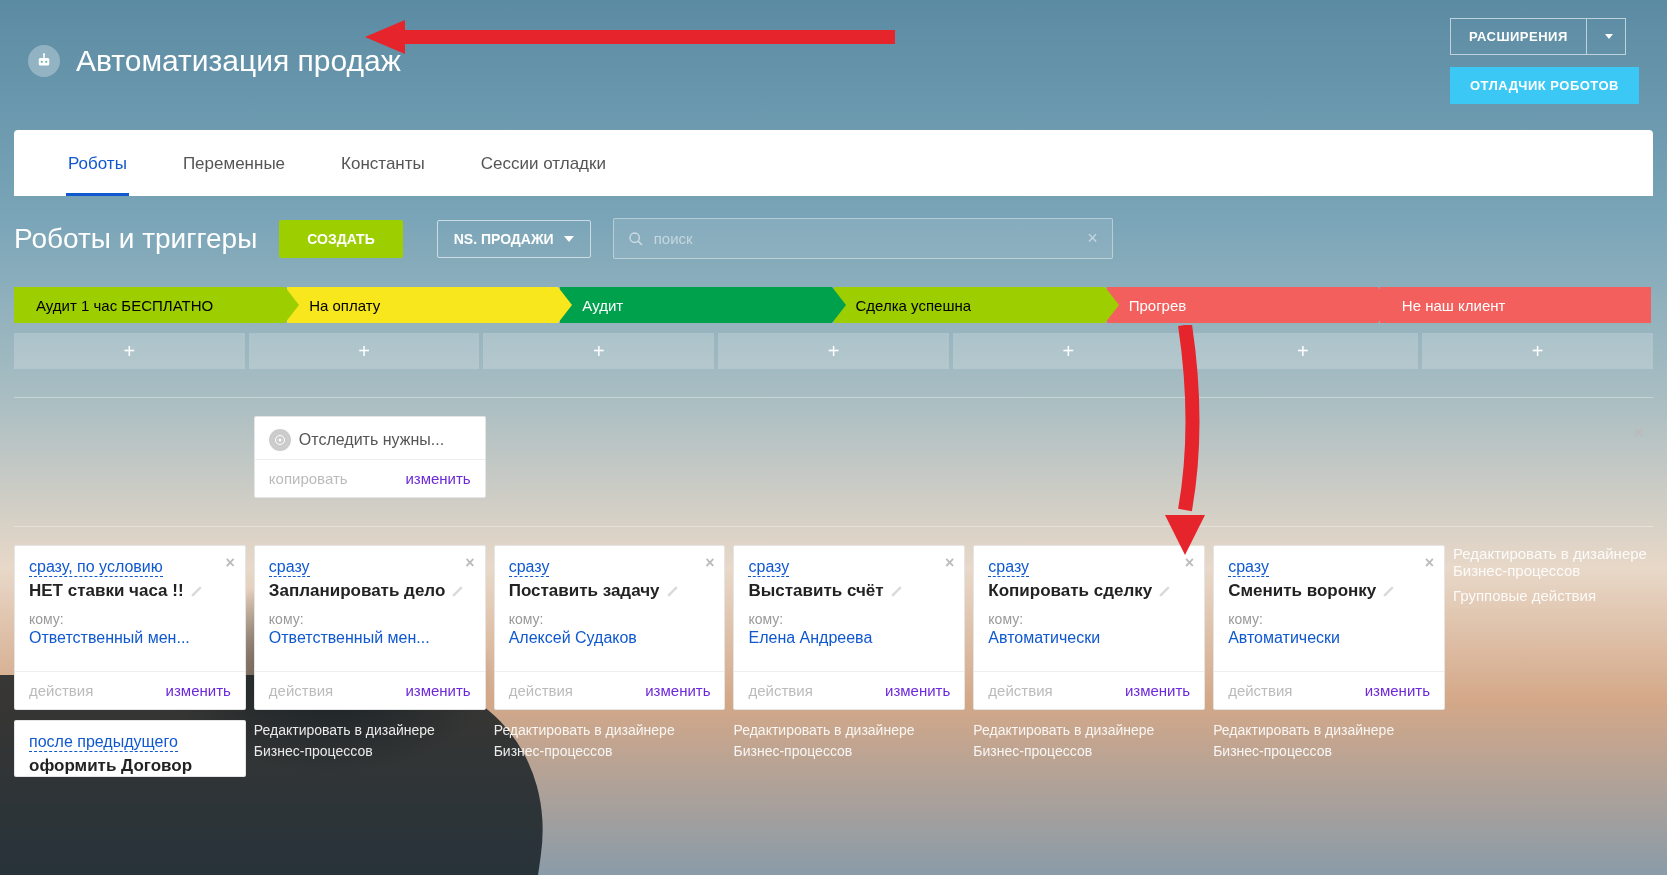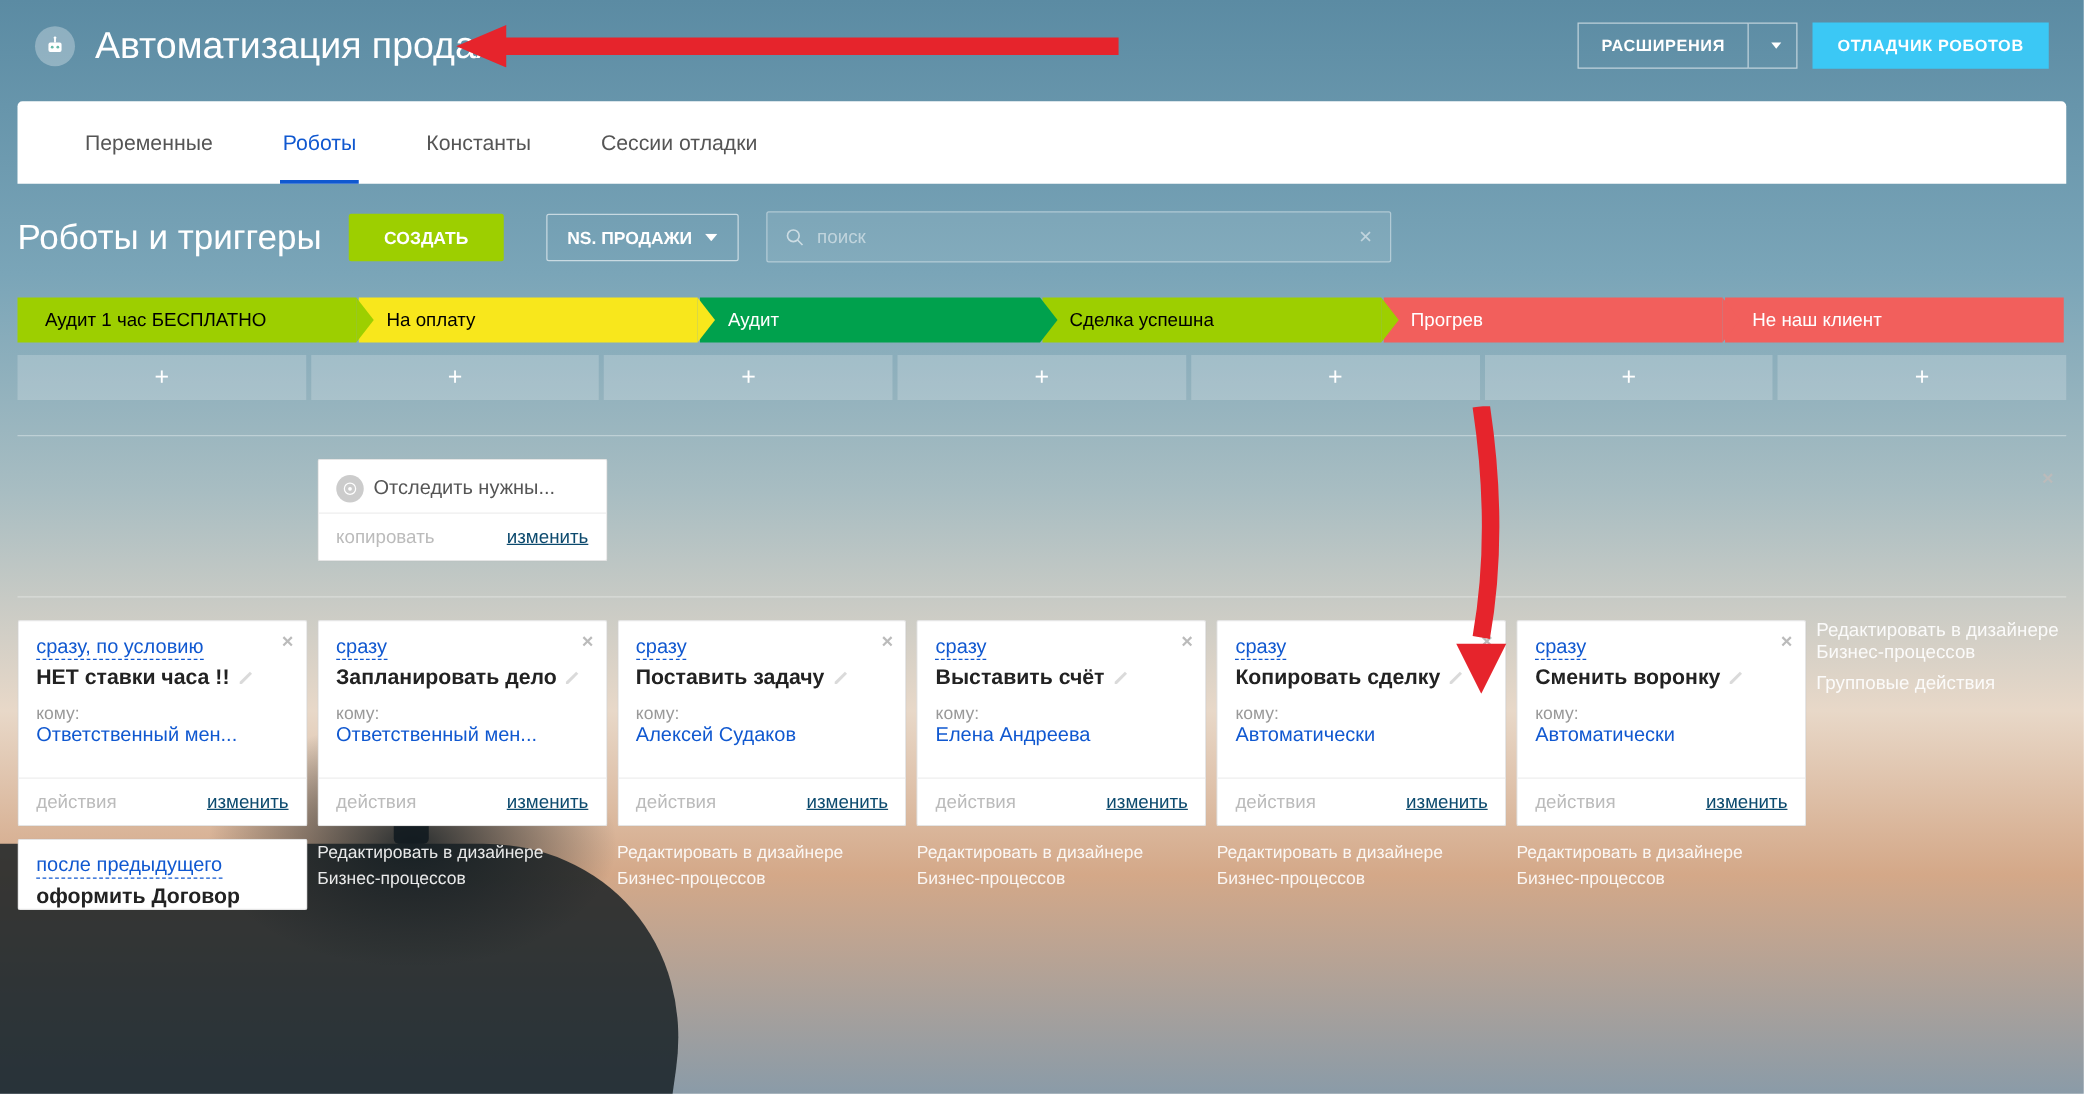--- a/index.html
+++ b/index.html
@@ -7,21 +7,21 @@
 .bg-silhouette { position: absolute; bottom: 0; left: 0; width: 550px; height: 350px; background: radial-gradient(ellipse at 330px 150px, rgba(20,30,35,0.9) 0%, transparent 35%); pointer-events: none; }
 .bg-person { position: absolute; bottom: 200px; left: 315px; width: 28px; height: 55px; background: rgba(15,25,30,0.85); border-radius: 8px 8px 4px 4px; }
 .bg-person::before { content:""; position:absolute; top:-14px; left:7px; width:14px; height:14px; background: rgba(15,25,30,0.85); border-radius:50%; }
 .bg-rock { position: absolute; bottom: -30px; left: -50px; width: 600px; height: 230px; background: rgba(15,25,30,0.8); border-radius: 0 180px 0 0; transform: skewX(-8deg); }
 
 
 .header { display: flex; align-items: center; padding: 18px 28px 0 28px; color: #fff; position: relative; z-index: 5; }
 .header-icon { width: 32px; height: 32px; border-radius: 50%; background: rgba(255,255,255,0.3); display: flex; align-items: center; justify-content: center; margin-right: 16px; }
 .header-icon svg { width: 18px; height: 18px; fill: #fff; }
 .header-title { font-size: 30px; font-weight: 300; }
-.header-right { margin-left: auto; display: flex; gap: 12px; }
+.header-right { margin-left: auto; display: flex; gap: 12px; flex-direction: column; }
 .btn-outline { border: 1px solid rgba(255,255,255,0.6); background: transparent; color: #fff; padding: 10px 18px; font-size: 13px; font-weight: 600; letter-spacing: 0.5px; cursor: pointer; display: flex; align-items: center; gap: 10px; }
 .btn-dropdown-caret { width: 0; height: 0; border-left: 4px solid transparent; border-right: 4px solid transparent; border-top: 5px solid #fff; margin-left: 6px; border-left-width:4px; }
 .btn-split { display:flex; }
 .btn-split .caret-part { border:1px solid rgba(255,255,255,0.6); border-left:none; padding:10px 12px; display:flex; align-items:center; }
 .btn-blue { background: #3bc8f5; border: none; color: #fff; padding: 11px 20px; font-size: 13px; font-weight: 600; letter-spacing: 0.5px; cursor: pointer; }
 
 
 .arrow1 { position: absolute; top: 20px; left: 365px; width: 530px; height: 34px; z-index: 10; pointer-events:none; }
 .arrow1 svg { width: 100%; height: 100%; }
 
@@ -69,21 +69,21 @@
 .card { background: #fff; border: 1px solid rgba(0,0,0,0.1); border-radius: 2px; position: relative; }
 .card-body { padding: 12px 14px 8px 14px; }
 .card-close { position: absolute; top: 8px; right: 10px; color: #bbb; font-size: 16px; cursor: pointer; font-weight: bold; }
 .card-trigger { color: #1058d0; font-size: 16px; display: inline-block; border-bottom: 1px dashed #1058d0; cursor: pointer; margin-bottom: 4px; }
 .card-title { font-size: 17px; color: #222; display: flex; align-items: center; gap: 6px; font-weight: bold; }
 .pencil { width: 14px; height: 14px; opacity: 0.3; }
 .card-label { font-size: 14px; color: #999; margin-top: 10px; }
 .card-value { font-size: 16px; color: #1058d0; margin-top: 2px; }
 .card-footer { border-top: 1px solid #eee; display: flex; padding: 10px 14px; justify-content: space-between; font-size: 15px; margin-top: 16px; }
 .footer-actions { color: #bbb; }
-.footer-edit { color: #0c4a6e; cursor: pointer; text-decoration: underline; }
+.footer-edit { color: #6d28d9; cursor: pointer; }
 .trigger-card { background:#fff; border:1px solid rgba(0,0,0,0.1); border-radius:2px; }
 .trigger-body { padding: 12px 14px 8px 14px; display:flex; align-items:center; gap:8px; }
 .trigger-icon { width:22px; height:22px; border-radius:50%; background:#ccc; display:flex; align-items:center; justify-content:center; flex-shrink:0; }
 .trigger-icon svg { width:12px; height:12px; fill:#fff; }
 .trigger-name { font-size:16px; color:#555; }
 .trigger-footer { border-top:1px solid #eee; display:flex; padding:10px 14px; justify-content:space-between; font-size:15px; }
 .side-link { color: rgba(255,255,255,0.9); font-size:15px; margin-bottom:8px; cursor:pointer; }
 
 
 .arrow2 { position: absolute; top: 325px; left: 1160px; width: 50px; height: 230px; z-index: 20; pointer-events:none; }
@@ -122,22 +122,22 @@
   </div>
 </div>
 
 <div class="arrow1">
   <svg viewBox="0 0 530 34">
       <polygon points="0,17 40,0 40,10 530,10 530,24 40,24 40,34" fill="#e6242c"></polygon>
     </svg>
 </div>
 
 <div class="tabs">
+  <div class="tab active">Роботы</div>
   <div class="tab">Переменные</div>
-  <div class="tab active">Роботы</div>
   <div class="tab">Константы</div>
   <div class="tab">Сессии отладки</div>
 </div>
 
 <div class="subheader">
   <div class="subheader-title">Роботы и триггеры</div>
   <button class="btn-create">СОЗДАТЬ</button>
   <button class="btn-funnel">
     <span>NS. ПРОДАЖИ</span>
     <svg width="10" height="6" viewBox="0 0 10 6">

